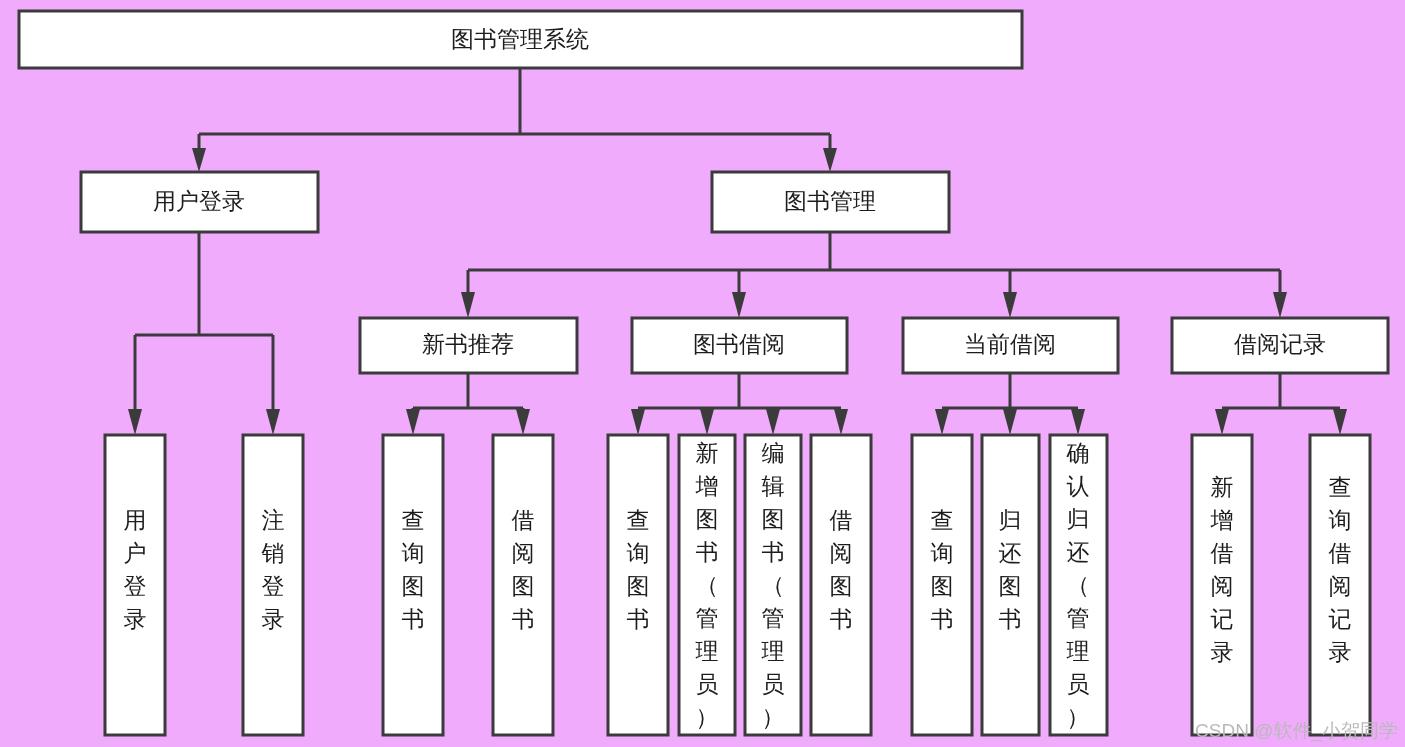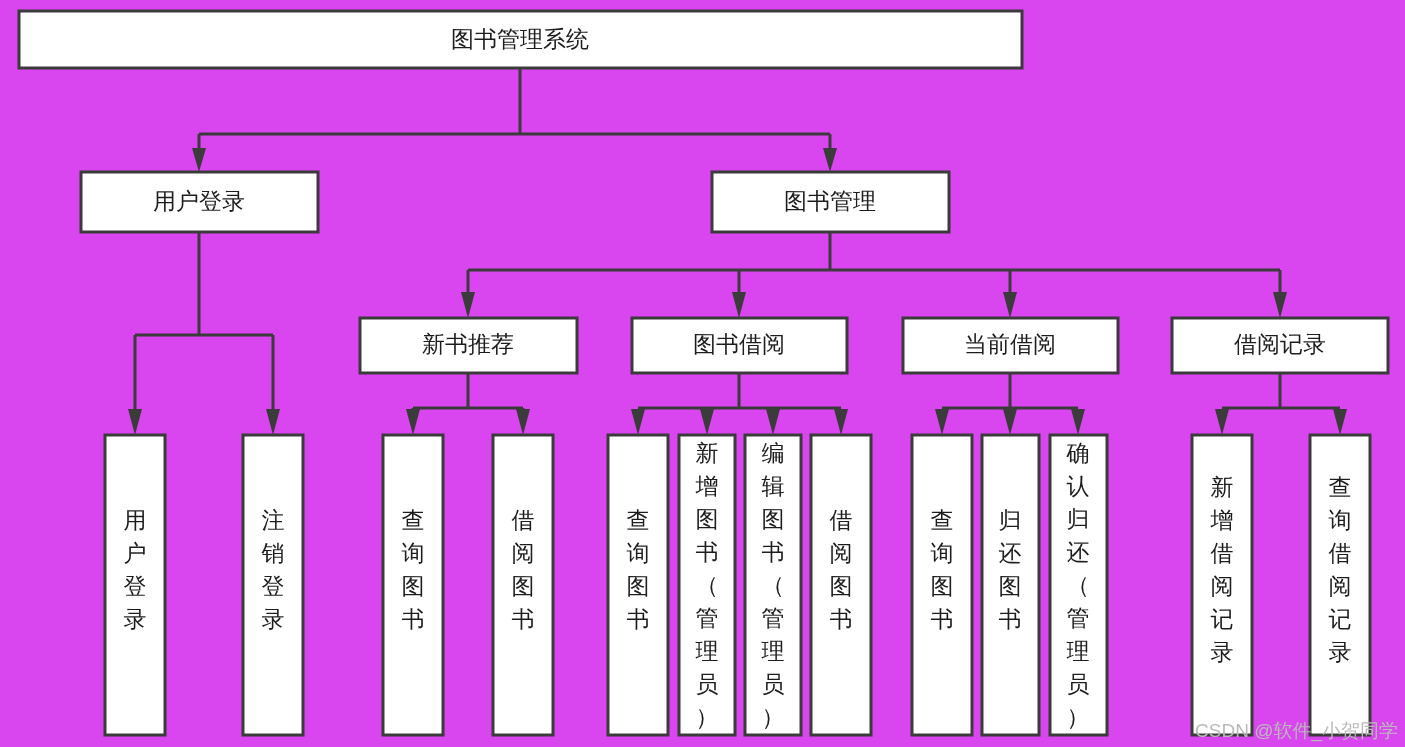--- a/index.html
+++ b/index.html
@@ -8,21 +8,21 @@
     padding: 0;
     background: #ffffff;
   }
   body {
     font-family: "Liberation Sans", "DejaVu Sans", sans-serif;
   }
   #diagram-root {
     position: relative;
     width: 1405px;
     height: 747px;
-    background: #d946ef;
+    background: #f0abfc;
     overflow: hidden;
   }
   svg.diagram-canvas {
     position: absolute;
     left: 0;
     top: 0;
     width: 1405px;
     height: 747px;
     display: block;
   }

